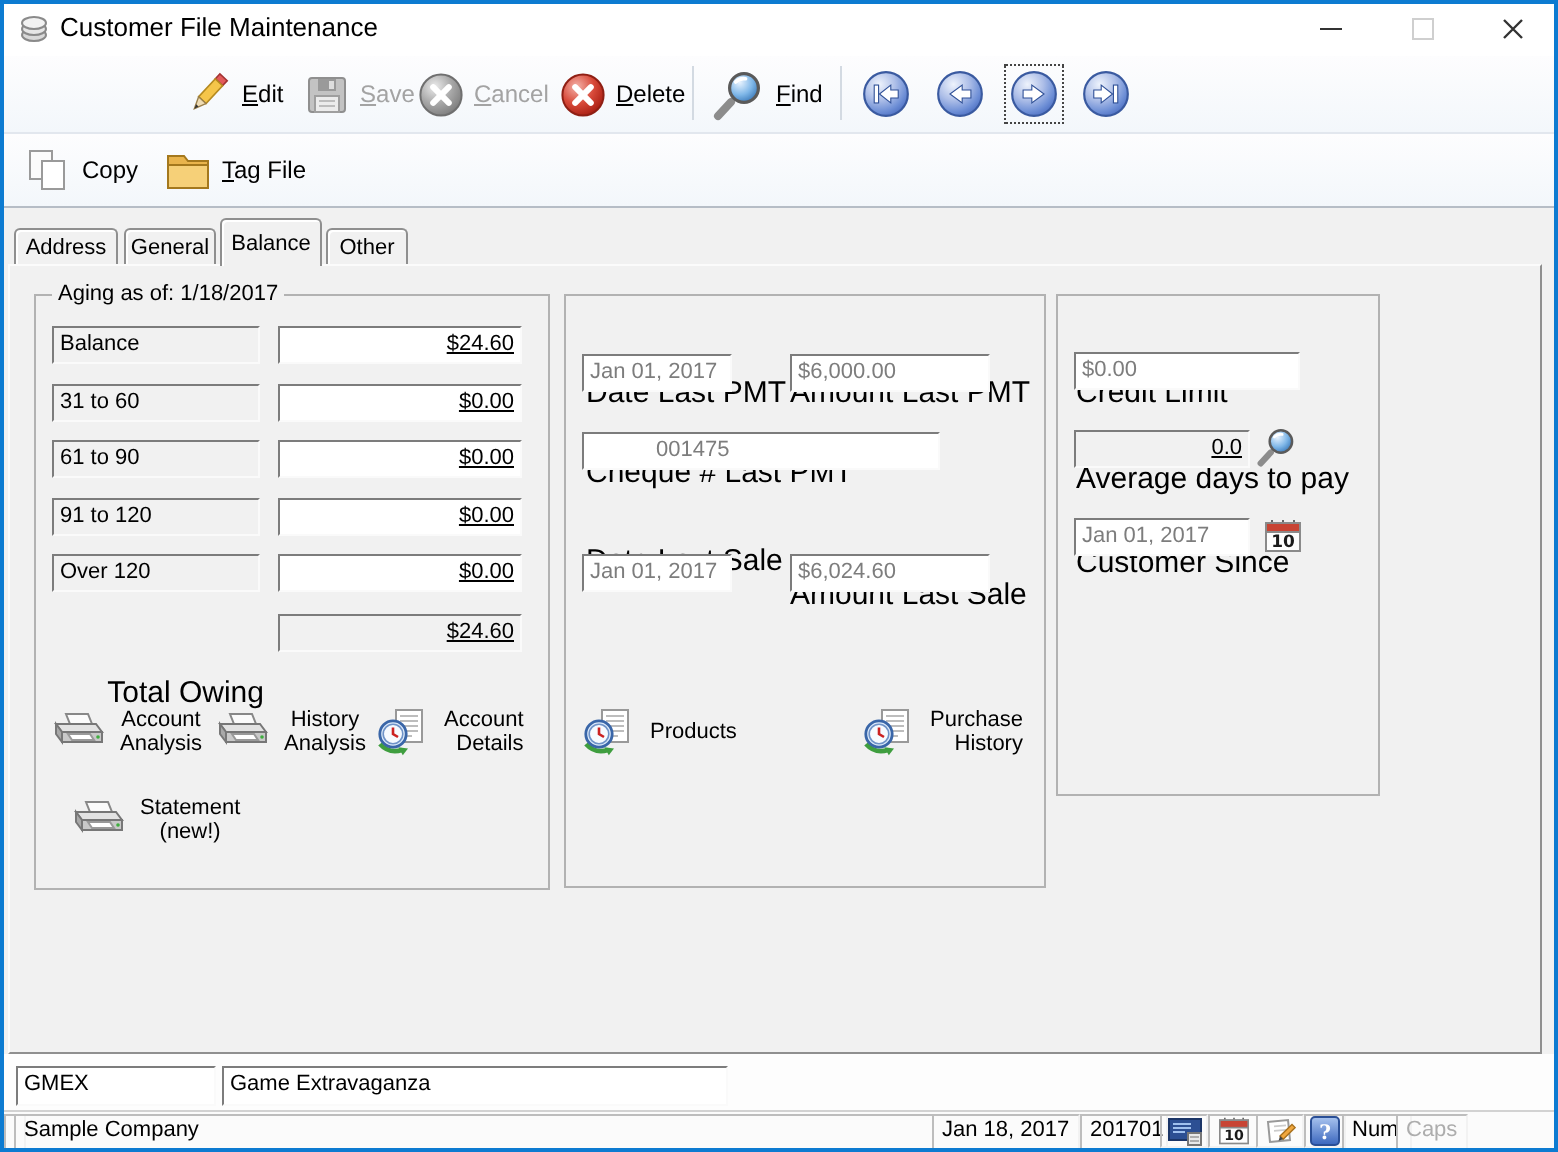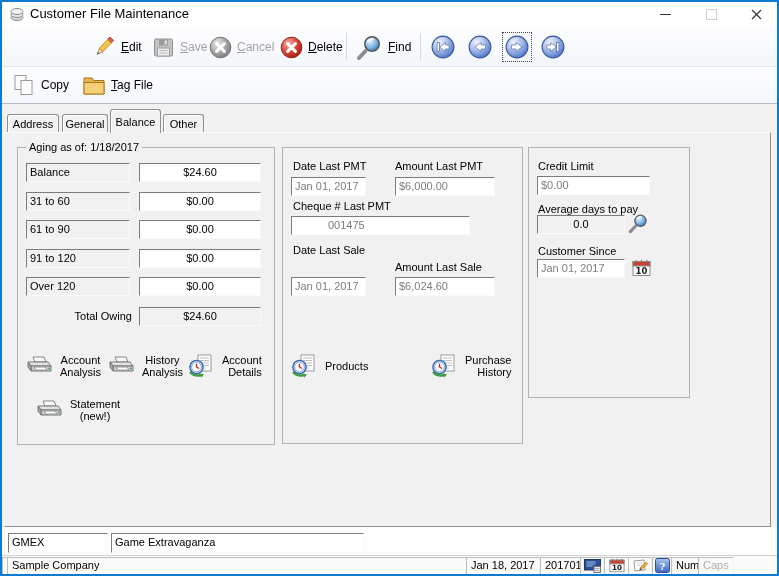--- a/index.html
+++ b/index.html
@@ -33,26 +33,26 @@
     border:1px solid #8f8f8f;border-bottom:none;border-radius:3px 3px 0 0;
     box-shadow:inset 1px 1px 0 #fff;font-size:11px;text-align:center;padding-top:3px;cursor:pointer;z-index:2;}
   .tab.active{top:5px;height:24px;padding-top:6px;z-index:4;}
   .tabpage{position:absolute;left:4px;top:28px;width:767px;height:395px;background:#f1f1f1;box-sizing:border-box;
     border:1px solid #8f8f8f;border-top-color:#fbfbfb;border-left-color:#fbfbfb;z-index:3;}
 
   
   .group{position:absolute;border:1px solid #b2b2b2;}
   .gcap{position:absolute;top:-7px;left:8px;background:#f1f1f1;padding:0 3px;font-size:11px;color:#000;white-space:nowrap;}
 
-  .lbl{position:absolute;font-size:11px;color:#000;white-space:nowrap;}
+  .lbl{position:absolute;font-size:15px;color:#000;white-space:nowrap;margin-top:28px;}
   .fld{position:absolute;box-sizing:border-box;height:19px;background:#fff;font-size:11px;color:#000;
     border:1px solid;border-color:#7c7c7c #fafafa #fafafa #7c7c7c;padding:2px 3px 0;white-space:nowrap;overflow:hidden;}
   .fld.graybg{background:#f1f1f1;}
   .fld.dim{color:#7d7d7d;}
-  .fld.right{text-align:center;}
+  .fld.right{text-align:right;text-decoration:underline;}
 
   .ibtn{position:absolute;display:flex;align-items:center;gap:8px;font-size:11px;line-height:12px;color:#000;cursor:pointer;}
   .ibtn .txt{display:block;}
   .ibtn .txt.tr{text-align:right;}
   .ibtn .txt.tc{text-align:center;}
 
   
   .footerstrip{position:absolute;left:0;top:423px;width:779px;height:28px;background:#fdfdfd;}
   .statusbar{position:absolute;left:0;top:555px;width:779px;height:19px;background:#fbfbfb;border-top:1px solid #d2d2d2;font-size:11px;}
   .sp{position:absolute;top:1px;height:15px;box-sizing:content-box;border:1px solid;border-color:#bdbdbd #f2f2f2 #f2f2f2 #bdbdbd;

